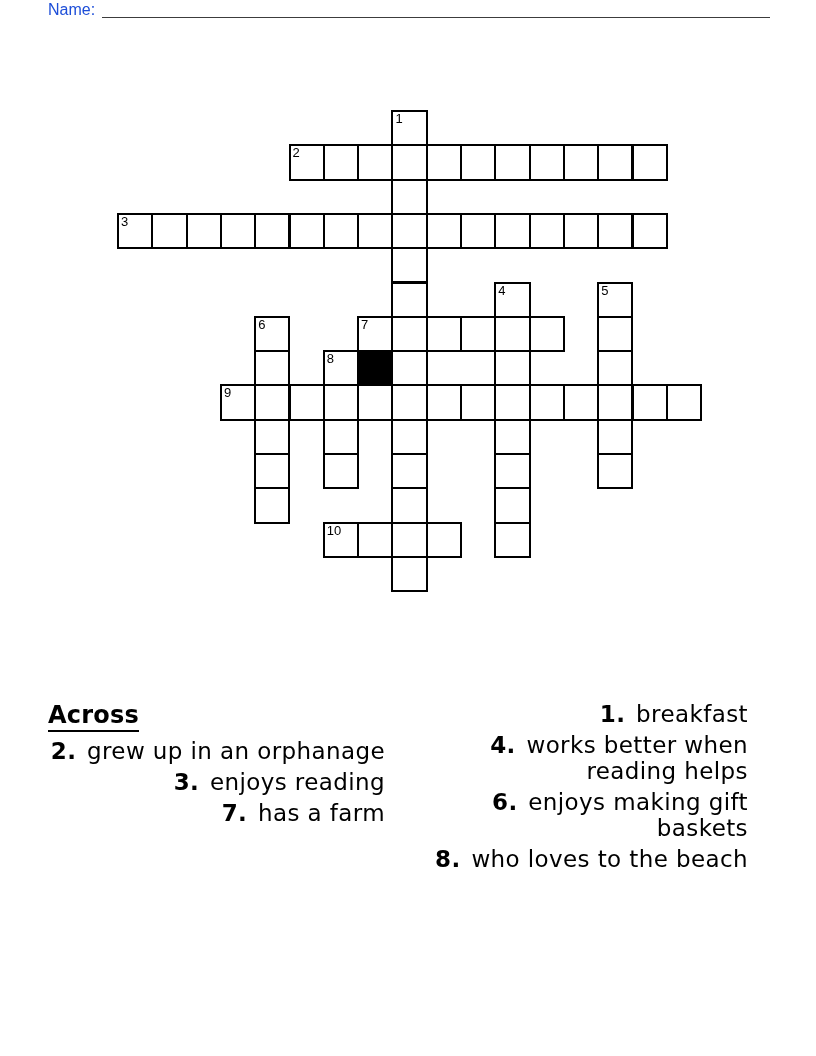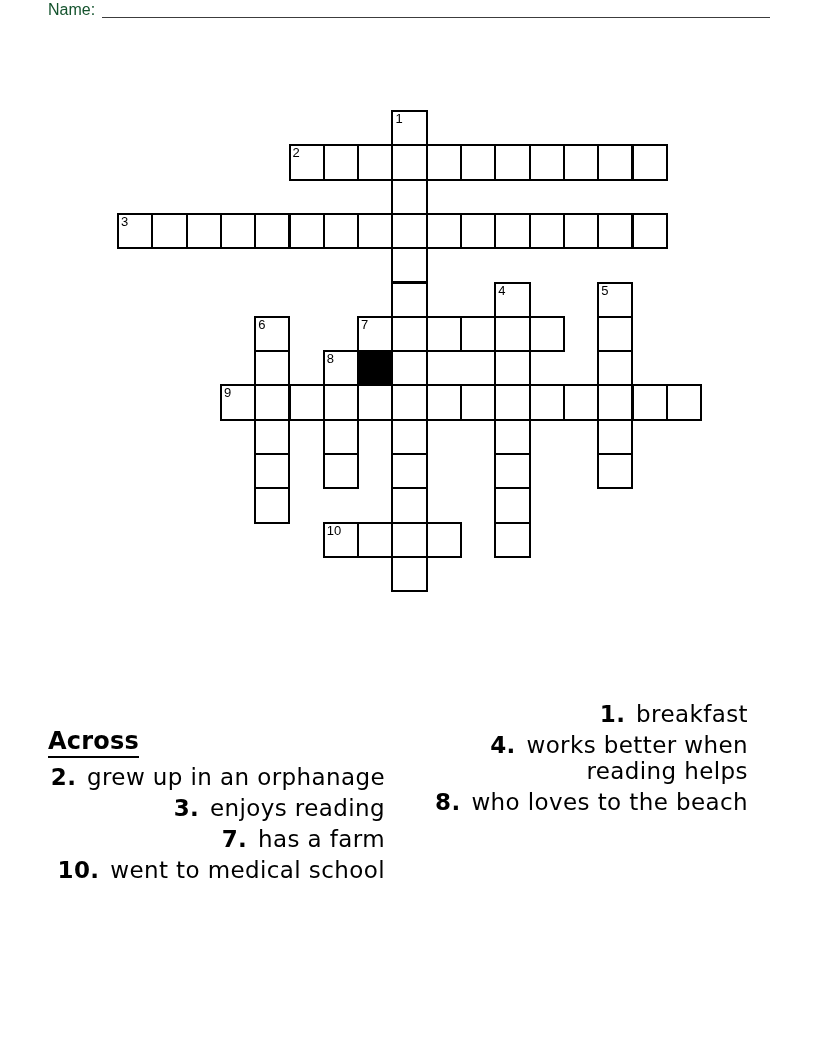--- a/index.html
+++ b/index.html
@@ -3,21 +3,21 @@
 <meta charset="utf-8">
 <style>
   html,body { margin:0; padding:0; background:#fff; }
   .page {
     position:relative; width:816px; height:1056px; background:#ffffff;
     font-family:"DejaVu Sans", sans-serif; color:#000; overflow:hidden;
   }
 
   
   .name-row { position:absolute; left:48px; top:1px; width:722px; display:flex; align-items:flex-end; gap:7px; }
-  .name-label { font-family:"Liberation Sans", sans-serif; font-size:16px; line-height:17px; color:#14532d; }
+  .name-label { font-family:"Liberation Sans", sans-serif; font-size:16px; line-height:17px; color:#1d4ed8; }
   .name-line { flex:1; height:16px; border-bottom:1.5px solid #3c3c3c; }
 
   
   .title {
     position:absolute; top:33px; left:0; right:0; margin:0; text-align:center;
     font-size:54px; font-weight:400; letter-spacing:-2px; line-height:60px; color:#000;
   }
 
   
   #grid { position:absolute; left:117px; top:110px; }
@@ -26,21 +26,21 @@
     border:2px solid #000; background:#fff;
   }
   .cell.black { background:#000; }
   .cellnum {
     position:absolute; left:2px; top:0px;
     font-family:"Liberation Sans", sans-serif; font-size:13px; line-height:14px; color:#000;
   }
 
   
   .clues { position:absolute; }
-  .clues.across { left:48px; top:701px; width:337px;margin-top:26px; }
+  .clues.across { left:48px; top:701px; width:337px; }
   .clues.down  { left:410px; top:701px; width:338px; }
   .clue-heading-wrap { margin:0 0 6px 0; }
   .clue-heading {
     display:inline-block; font-size:24px; font-weight:bold; line-height:29px;
     border-bottom:2.5px solid #000; padding-bottom:0px; letter-spacing:0.2px;
   }
   .clue { margin:0 0 5px 0; font-size:23px; line-height:26px; letter-spacing:0.4px;text-align:right; }
   .clue-num { font-weight:bold; margin-right:3px; }
 </style>
 </head>
@@ -158,25 +158,25 @@
     </div>
 
   <div class="clues across">
     <div class="clue-heading-wrap">
       <span class="clue-heading">Across</span>
     </div>
     <div id="across-list">
         <p class="clue"><b class="clue-num">2.</b> <span>grew up in an orphanage</span></p>
         <p class="clue"><b class="clue-num">3.</b> <span>enjoys reading</span></p>
         <p class="clue"><b class="clue-num">7.</b> <span>has a farm</span></p>
-        <p class="clue"><b class="clue-num">10.</b> <span>went to medical school</span></p>
       </div>
   </div>
 
   <div class="clues down">
     <div id="down-list">
         <p class="clue"><b class="clue-num">1.</b> <span>breakfast</span></p>
         <p class="clue"><b class="clue-num">4.</b> <span>works better when reading helps</span></p>
+        <p class="clue"><b class="clue-num">6.</b> <span>enjoys making gift baskets</span></p>
         <p class="clue"><b class="clue-num">8.</b> <span>who loves to the beach</span></p>
       </div>
   </div>
 
 </div>
 
 </body></html>

